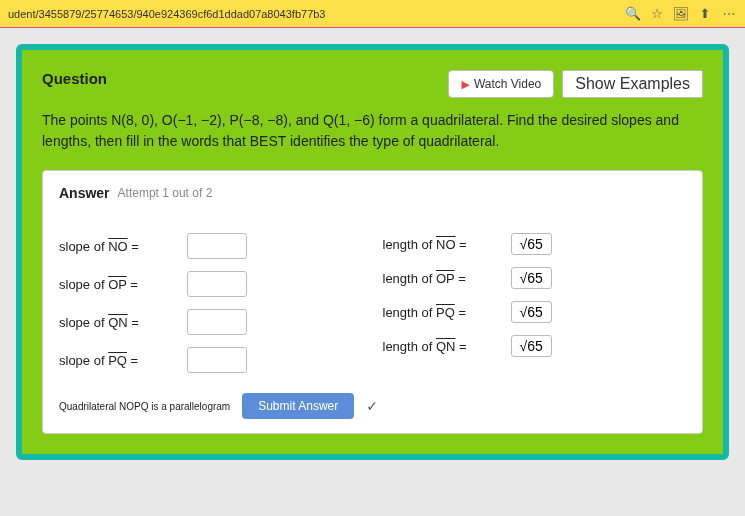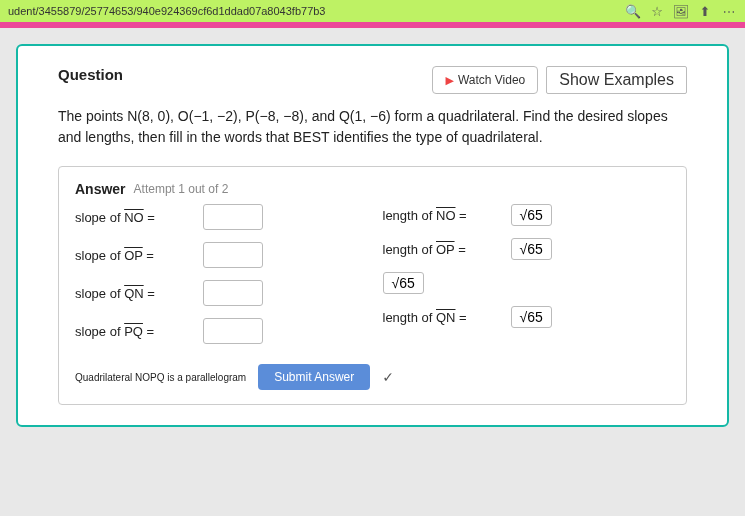--- a/index.html
+++ b/index.html
@@ -6,22 +6,22 @@
     body {
       background: #d0d0d0;
       font-family: Arial, sans-serif;
       font-size: 14px;
       width: 745px;
       height: 516px;
       overflow: hidden;
       position: relative;
     }
     .top-bar {
-      background: #bef264;
-      border-bottom: 6px solid #ec4899;
+      background: #fde047;
+      border-bottom: 1px solid #ec4899;
       height: 28px;
       display: flex;
       align-items: center;
       padding: 0 8px;
       font-size: 11px;
       color: #333;
     }
     .top-bar-url {
       flex: 1;
       overflow: hidden;
@@ -41,24 +41,24 @@
       justify-content: center;
       color: #555;
       font-size: 13px;
     }
     .main-content {
       background: #e8e8e8;
       padding: 16px;
       height: calc(100% - 28px);
     }
     .card {
-      background: #ffffff;
-      border: 2px solid #14b8a6;
+      background: #84cc16;
+      border: 6px solid #14b8a6;
       border-radius: 6px;
-      padding: 20px 40px;
+      padding: 20px 20px;
       position: relative;
     }
     .card-header {
       display: flex;
       align-items: flex-start;
       justify-content: space-between;
       margin-bottom: 12px;
     }
     .question-label {
       font-weight: bold;
@@ -103,21 +103,21 @@
     .answer-section {
       border: 1px solid #ccc;
       border-radius: 4px;
       background: white;
       padding: 14px 16px;
     }
     .answer-header {
       display: flex;
       align-items: center;
       gap: 8px;
-      margin-bottom: 7px;
+      margin-bottom: 32px;
     }
     .answer-label {
       font-weight: bold;
       font-size: 14px;
       color: #222;
     }
     .attempt-label {
       font-size: 12px;
       color: #888;
     }
@@ -242,20 +242,21 @@
         <div>
           <div class="field-row">
             <span class="field-label">length of <span class="overline">NO</span> =</span>
             <span class="sqrt-box">√65</span>
           </div>
           <div class="field-row">
             <span class="field-label">length of <span class="overline">OP</span> =</span>
             <span class="sqrt-box">√65</span>
           </div>
           <div class="field-row">
+            <span class="field-label">length of <span class="overline">PQ</span> =</span>
             <span class="sqrt-box">√65</span>
           </div>
           <div class="field-row">
             <span class="field-label">length of <span class="overline">QN</span> =</span>
             <span class="sqrt-box">√65</span>
           </div>
         </div>
       </div>
 
       <div class="bottom-row">

